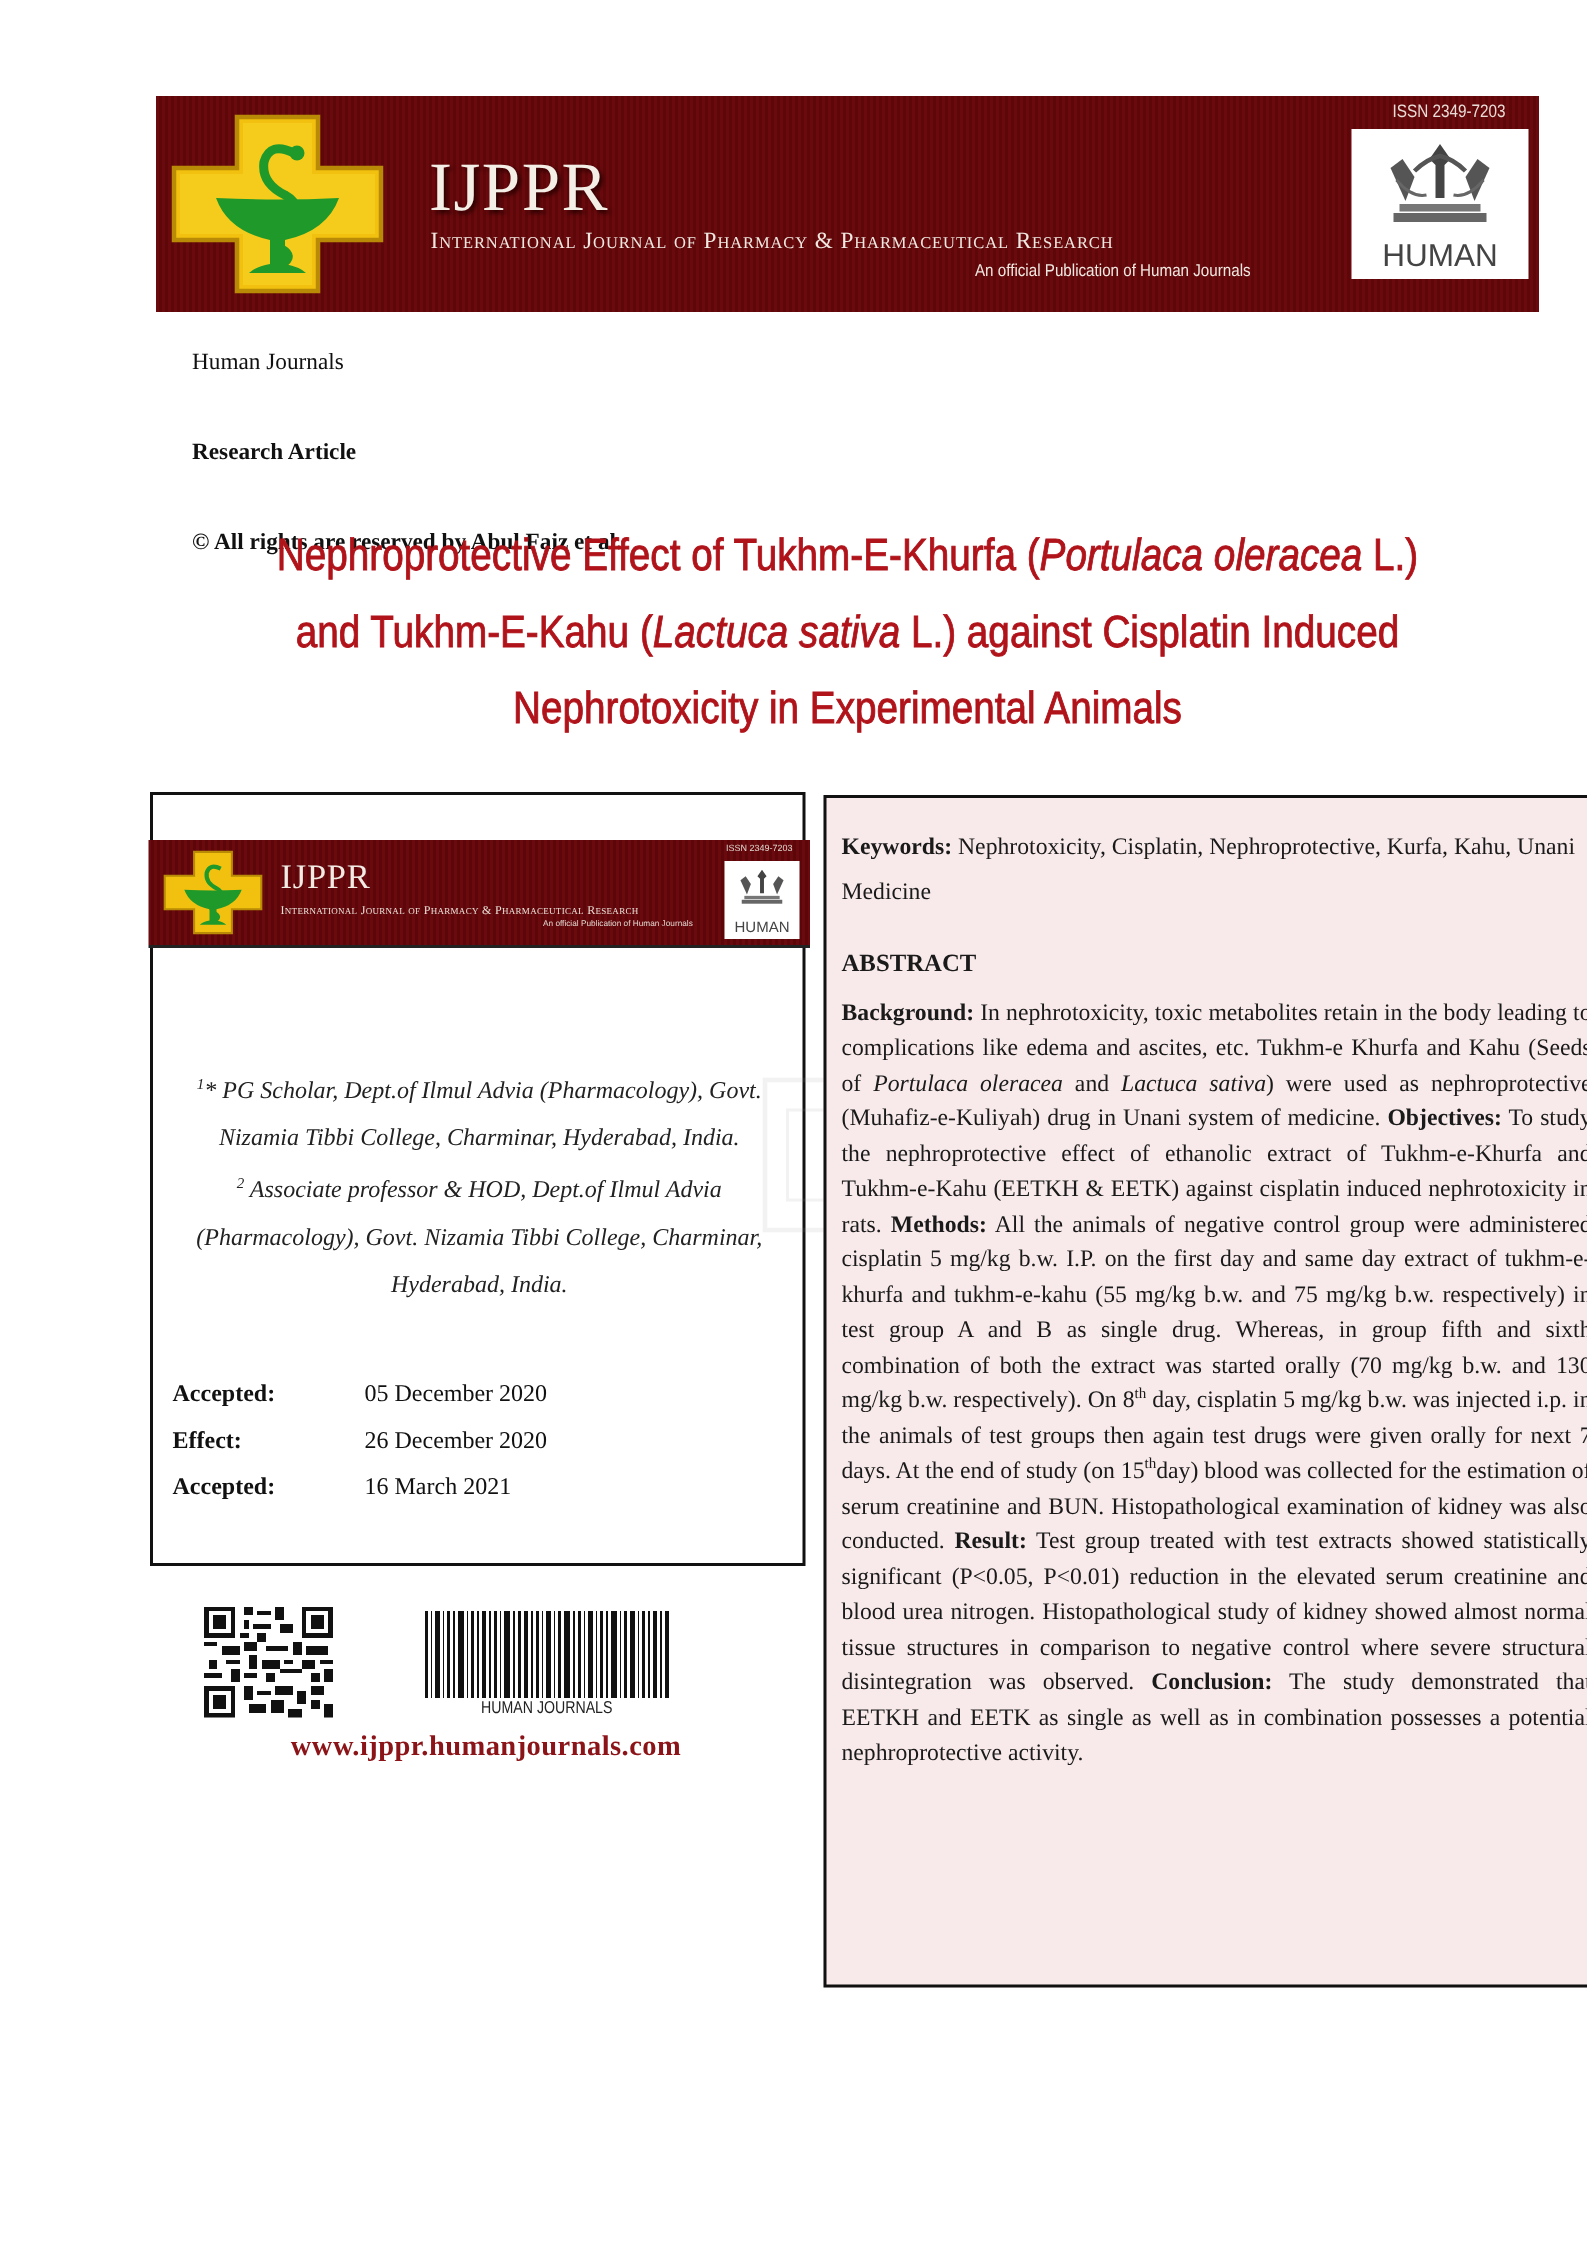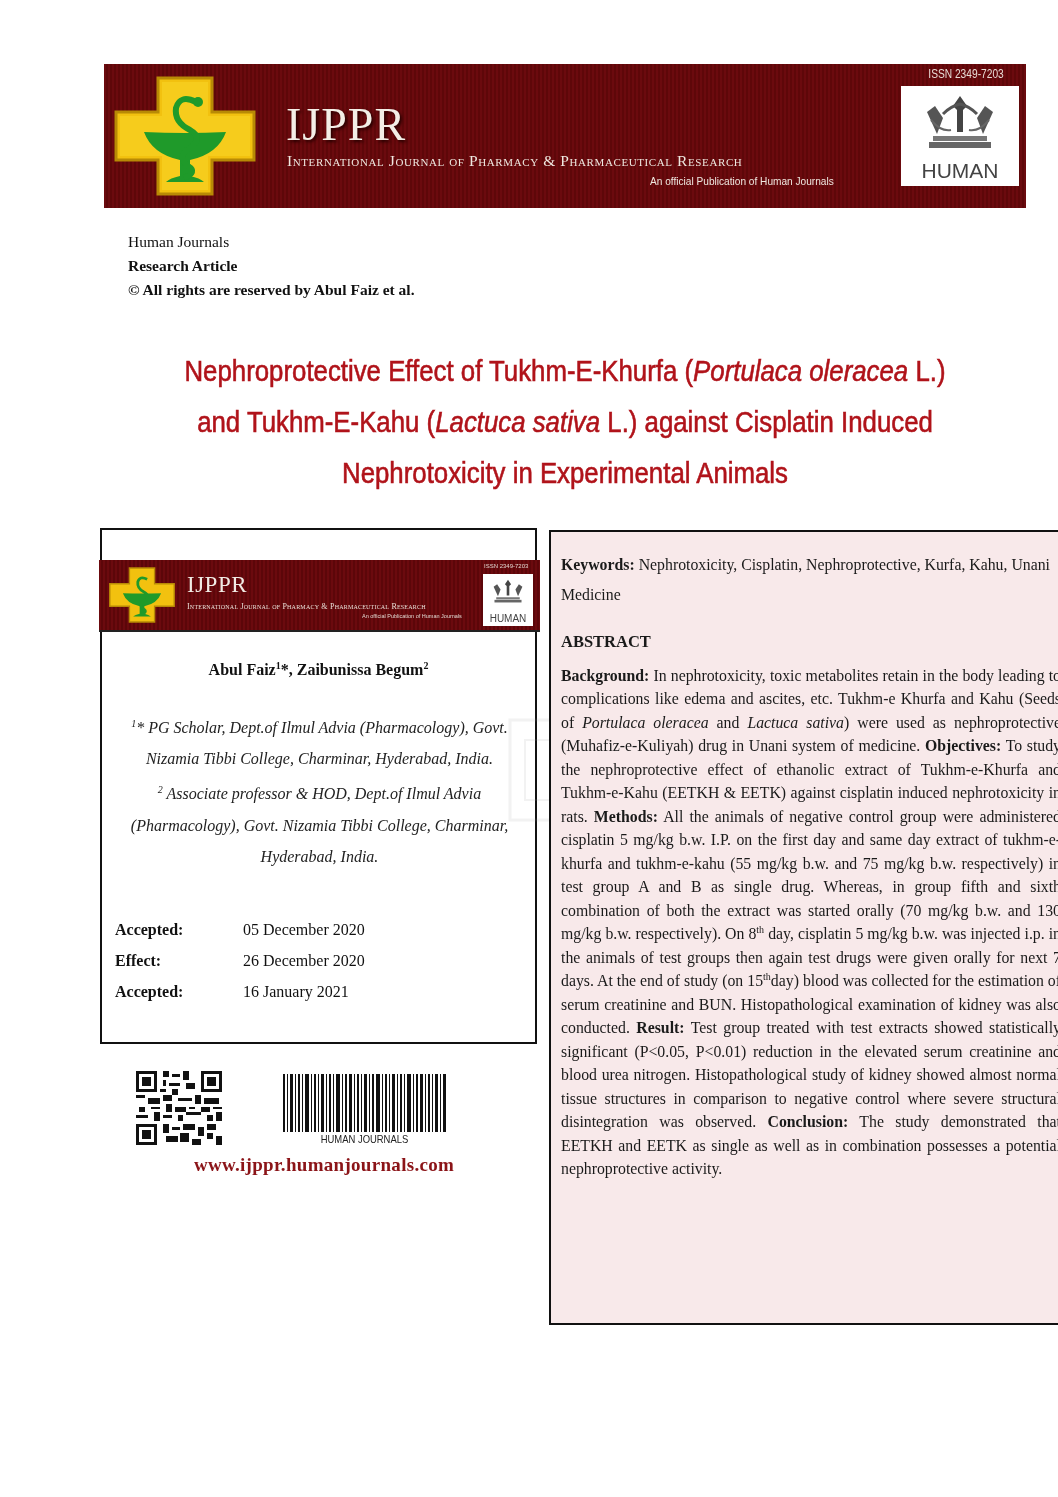--- a/index.html
+++ b/index.html
@@ -33,21 +33,21 @@
     position: absolute; left: 797px; top: 22px; width: 118px; height: 100px; background: #fff;
   }
   .banner .human-box svg { position: absolute; left: 20px; top: 6px; }
   .banner .human-word {
     position: absolute; left: 0; width: 100%; bottom: 3px; text-align: center;
     font-family: "Liberation Sans", sans-serif; font-size: 21px; color: #444;
   }
 
   
   .meta { position: absolute; left: 128px; top: 230px; font-size: 15.5px; line-height: 24px; }
-  .meta .b { font-weight: bold; }
+  .meta .b { font-weight: bold; margin-top: 36px; }
 
   
   .title {
     position: absolute; left: 100px; top: 345px; width: 930px; text-align: center;
     font-family: "Liberation Sans", sans-serif; font-size: 30px; line-height: 51px;
     color: #b0131a; transform: scaleX(0.86); transform-origin: center top; font-weight: normal;
     -webkit-text-stroke: 0.6px #b0131a;
   }
   .title i { font-style: italic; }
 
@@ -187,41 +187,38 @@
         <rect x="8" y="50" width="62" height="6" fill="#666"></rect>
         <rect x="12" y="44" width="54" height="5" fill="#777"></rect>
         <path d="M6 20 L14 14 L22 26 L16 42 Z" fill="#555"></path>
         <path d="M72 20 L64 14 L56 26 L62 42 Z" fill="#555"></path>
         <path d="M39 4 L46 14 L42 18 L42 40 L36 40 L36 18 L32 14 Z" fill="#444"></path>
       </svg>
       <div class="human-word">HUMAN</div>
     </div>
   </div>
 
-  <div class="authors">
-    <span>Abul Faiz</span><sup>1</sup><span>*, </span><span>Zaibunissa Begum</span><sup>2</sup>
-  </div>
 
   <div class="affil">
     <div><sup>1</sup><span>* PG Scholar, Dept.of Ilmul Advia (Pharmacology), Govt. Nizamia Tibbi College, Charminar, Hyderabad, India.</span></div>
     <div><sup>2</sup><span> Associate professor &amp; HOD, Dept.of Ilmul Advia (Pharmacology), Govt. Nizamia Tibbi College, Charminar, Hyderabad, India.</span></div>
   </div>
 
   <div class="dates">
     <div class="row">
       <span class="lbl">Accepted:</span>
         <span>05 December 2020</span>
     </div>
     <div class="row">
       <span class="lbl">Effect:</span>
         <span>26 December 2020</span>
     </div>
     <div class="row">
       <span class="lbl">Accepted:</span>
-        <span>16 January 2021</span>
+        <span>16 March 2021</span>
     </div>
   </div>
 </div>
 
 <svg class="qr" viewBox="0 0 29 25" shape-rendering="crispEdges">
   <rect x="0" y="0" width="7" height="7" fill="#111"></rect>
     <rect x="1" y="1" width="5" height="5" fill="#fff"></rect>
     <rect x="2" y="2" width="3" height="3" fill="#111"></rect>
   <rect x="22" y="0" width="7" height="7" fill="#111"></rect>
     <rect x="23" y="1" width="5" height="5" fill="#fff"></rect>

